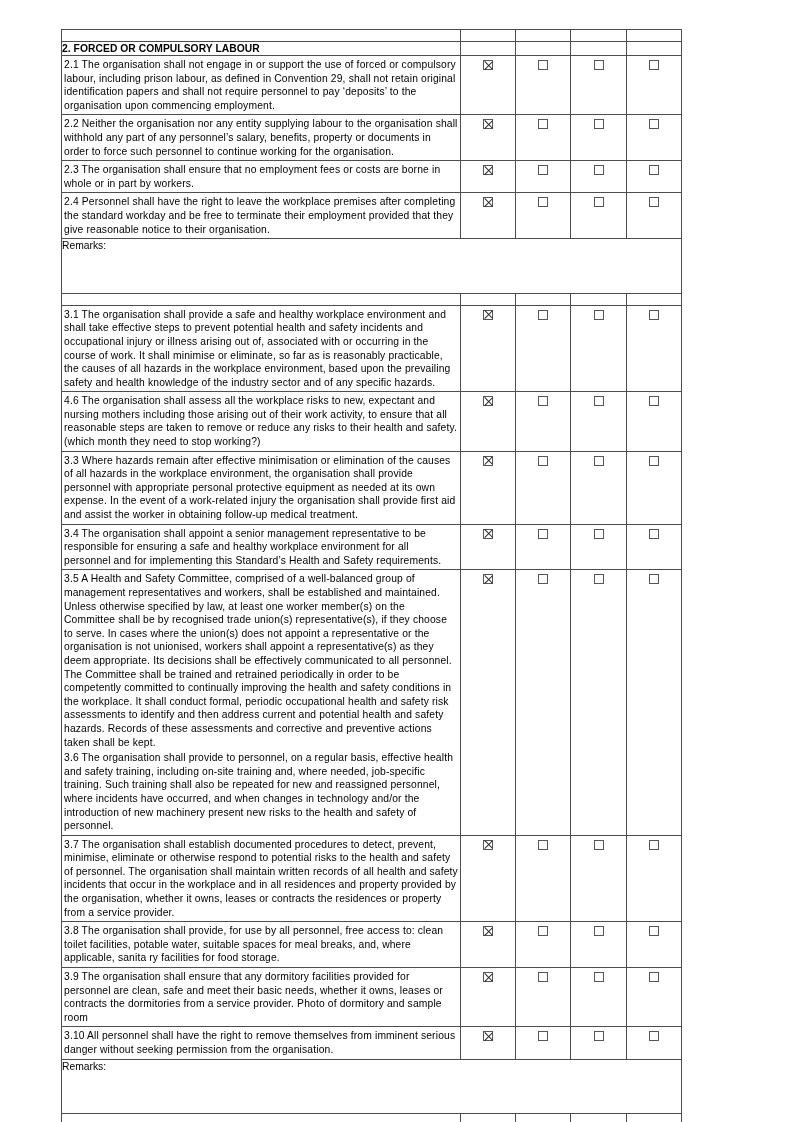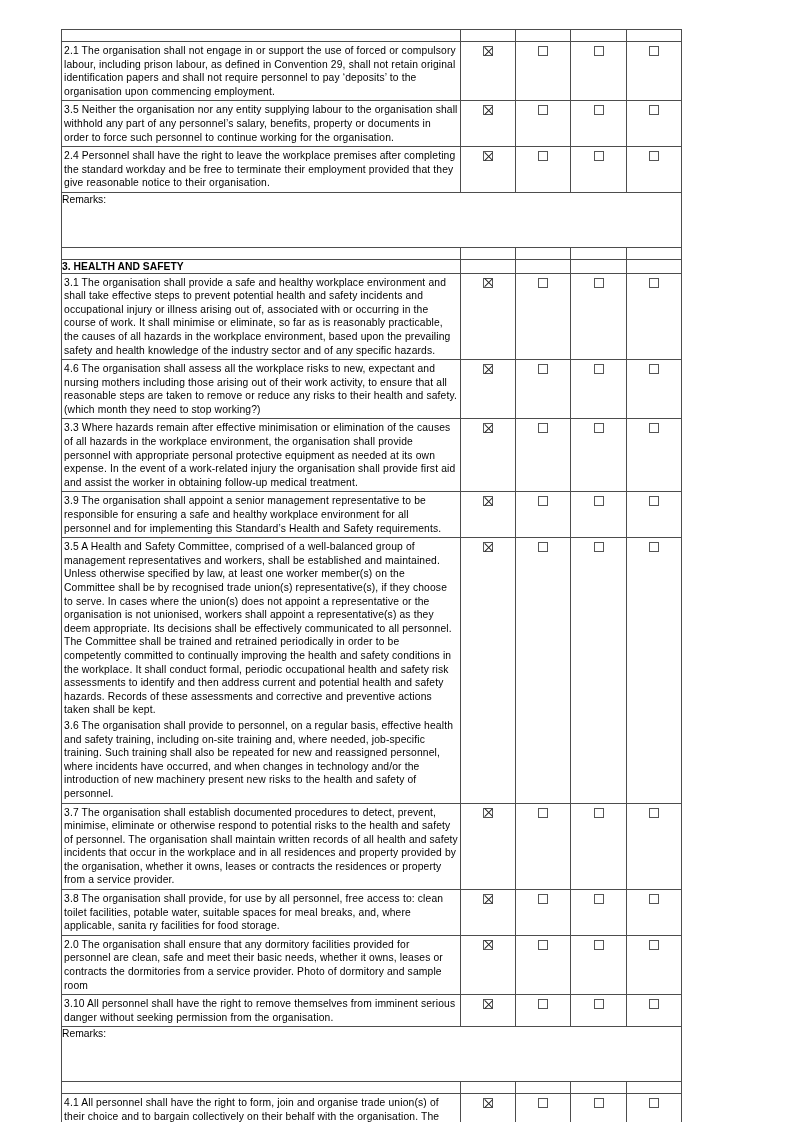--- a/index.html
+++ b/index.html
@@ -102,31 +102,47 @@
     </colgroup>
     <tbody id="table-body">
         <tr>
           <td class="spacer"></td>
           <td></td>
           <td></td>
           <td></td>
           <td></td>
         </tr>
         <tr>
+          <td class="section">2. FORCED OR COMPULSORY LABOUR</td>
+          <td class="section-blank"></td>
+          <td class="section-blank"></td>
+          <td class="section-blank"></td>
+          <td class="section-blank"></td>
+        </tr>
+        <tr>
           <td class="text">
             <div class="para">2.1 The organisation shall not engage in or support the use of forced or compulsory labour, including prison labour, as defined in Convention 29, shall not retain original identification papers and shall not require personnel to pay ‘deposits’ to the organisation upon commencing employment.</div>
           </td>
           <td class="boxcell"><span class="cb checked"></span></td>
           <td class="boxcell"><span class="cb"></span></td>
           <td class="boxcell"><span class="cb"></span></td>
           <td class="boxcell"><span class="cb"></span></td>
         </tr>
         <tr>
           <td class="text">
-            <div class="para">3.5 Neither the organisation nor any entity supplying labour to the organisation shall withhold any part of any personnel’s salary, benefits, property or documents in order to force such personnel to continue working for the organisation.</div>
+            <div class="para">2.2 Neither the organisation nor any entity supplying labour to the organisation shall withhold any part of any personnel’s salary, benefits, property or documents in order to force such personnel to continue working for the organisation.</div>
+          </td>
+          <td class="boxcell"><span class="cb checked"></span></td>
+          <td class="boxcell"><span class="cb"></span></td>
+          <td class="boxcell"><span class="cb"></span></td>
+          <td class="boxcell"><span class="cb"></span></td>
+        </tr>
+        <tr>
+          <td class="text">
+            <div class="para">2.3 The organisation shall ensure that no employment fees or costs are borne in whole or in part by workers.</div>
           </td>
           <td class="boxcell"><span class="cb checked"></span></td>
           <td class="boxcell"><span class="cb"></span></td>
           <td class="boxcell"><span class="cb"></span></td>
           <td class="boxcell"><span class="cb"></span></td>
         </tr>
         <tr>
           <td class="text">
             <div class="para">2.4 Personnel shall have the right to leave the workplace premises after completing the standard workday and be free to terminate their employment provided that they give reasonable notice to their organisation.</div>
           </td>
@@ -142,27 +158,20 @@
           </td>
         </tr>
         <tr>
           <td class="spacer"></td>
           <td></td>
           <td></td>
           <td></td>
           <td></td>
         </tr>
         <tr>
-          <td class="section">3. HEALTH AND SAFETY</td>
-          <td class="section-blank"></td>
-          <td class="section-blank"></td>
-          <td class="section-blank"></td>
-          <td class="section-blank"></td>
-        </tr>
-        <tr>
           <td class="text">
             <div class="para">3.1 The organisation shall provide a safe and healthy workplace environment and shall take effective steps to prevent potential health and safety incidents and occupational injury or illness arising out of, associated with or occurring in the course of work. It shall minimise or eliminate, so far as is reasonably practicable, the causes of all hazards in the workplace environment, based upon the prevailing safety and health knowledge of the industry sector and of any specific hazards.</div>
           </td>
           <td class="boxcell"><span class="cb checked"></span></td>
           <td class="boxcell"><span class="cb"></span></td>
           <td class="boxcell"><span class="cb"></span></td>
           <td class="boxcell"><span class="cb"></span></td>
         </tr>
         <tr>
           <td class="text">
@@ -177,21 +186,21 @@
           <td class="text">
             <div class="para">3.3 Where hazards remain after effective minimisation or elimination of the causes of all hazards in the workplace environment, the organisation shall provide personnel with appropriate personal protective equipment as needed at its own expense. In the event of a work-related injury the organisation shall provide first aid and assist the worker in obtaining follow-up medical treatment.</div>
           </td>
           <td class="boxcell"><span class="cb checked"></span></td>
           <td class="boxcell"><span class="cb"></span></td>
           <td class="boxcell"><span class="cb"></span></td>
           <td class="boxcell"><span class="cb"></span></td>
         </tr>
         <tr>
           <td class="text">
-            <div class="para">3.9 The organisation shall appoint a senior management representative to be responsible for ensuring a safe and healthy workplace environment for all personnel and for implementing this Standard’s Health and Safety requirements.</div>
+            <div class="para">3.4 The organisation shall appoint a senior management representative to be responsible for ensuring a safe and healthy workplace environment for all personnel and for implementing this Standard’s Health and Safety requirements.</div>
           </td>
           <td class="boxcell"><span class="cb checked"></span></td>
           <td class="boxcell"><span class="cb"></span></td>
           <td class="boxcell"><span class="cb"></span></td>
           <td class="boxcell"><span class="cb"></span></td>
         </tr>
         <tr>
           <td class="text">
             <div class="para">3.5 A Health and Safety Committee, comprised of a well-balanced group of management representatives and workers, shall be established and maintained. Unless otherwise specified by law, at least one worker member(s) on the Committee shall be by recognised trade union(s) representative(s), if they choose to serve. In cases where the union(s) does not appoint a representative or the organisation is not unionised, workers shall appoint a representative(s) as they deem appropriate. Its decisions shall be effectively communicated to all personnel. The Committee shall be trained and retrained periodically in order to be competently committed to continually improving the health and safety conditions in the workplace. It shall conduct formal, periodic occupational health and safety risk assessments to identify and then address current and potential health and safety hazards. Records of these assessments and corrective and preventive actions taken shall be kept.</div>
             <div class="para">3.6 The organisation shall provide to personnel, on a regular basis, effective health and safety training, including on-site training and, where needed, job-specific training. Such training shall also be repeated for new and reassigned personnel, where incidents have occurred, and when changes in technology and/or the introduction of new machinery present new risks to the health and safety of personnel.</div>
@@ -214,21 +223,21 @@
           <td class="text">
             <div class="para">3.8 The organisation shall provide, for use by all personnel, free access to: clean toilet facilities, potable water, suitable spaces for meal breaks, and, where applicable, sanita ry facilities for food storage.</div>
           </td>
           <td class="boxcell"><span class="cb checked"></span></td>
           <td class="boxcell"><span class="cb"></span></td>
           <td class="boxcell"><span class="cb"></span></td>
           <td class="boxcell"><span class="cb"></span></td>
         </tr>
         <tr>
           <td class="text">
-            <div class="para">2.0 The organisation shall ensure that any dormitory facilities provided for personnel are clean, safe and meet their basic needs, whether it owns, leases or contracts the dormitories from a service provider. Photo of dormitory and sample room</div>
+            <div class="para">3.9 The organisation shall ensure that any dormitory facilities provided for personnel are clean, safe and meet their basic needs, whether it owns, leases or contracts the dormitories from a service provider. Photo of dormitory and sample room</div>
           </td>
           <td class="boxcell"><span class="cb checked"></span></td>
           <td class="boxcell"><span class="cb"></span></td>
           <td class="boxcell"><span class="cb"></span></td>
           <td class="boxcell"><span class="cb"></span></td>
         </tr>
         <tr>
           <td class="text">
             <div class="para">3.10 All personnel shall have the right to remove themselves from imminent serious danger without seeking permission from the organisation.</div>
           </td>

